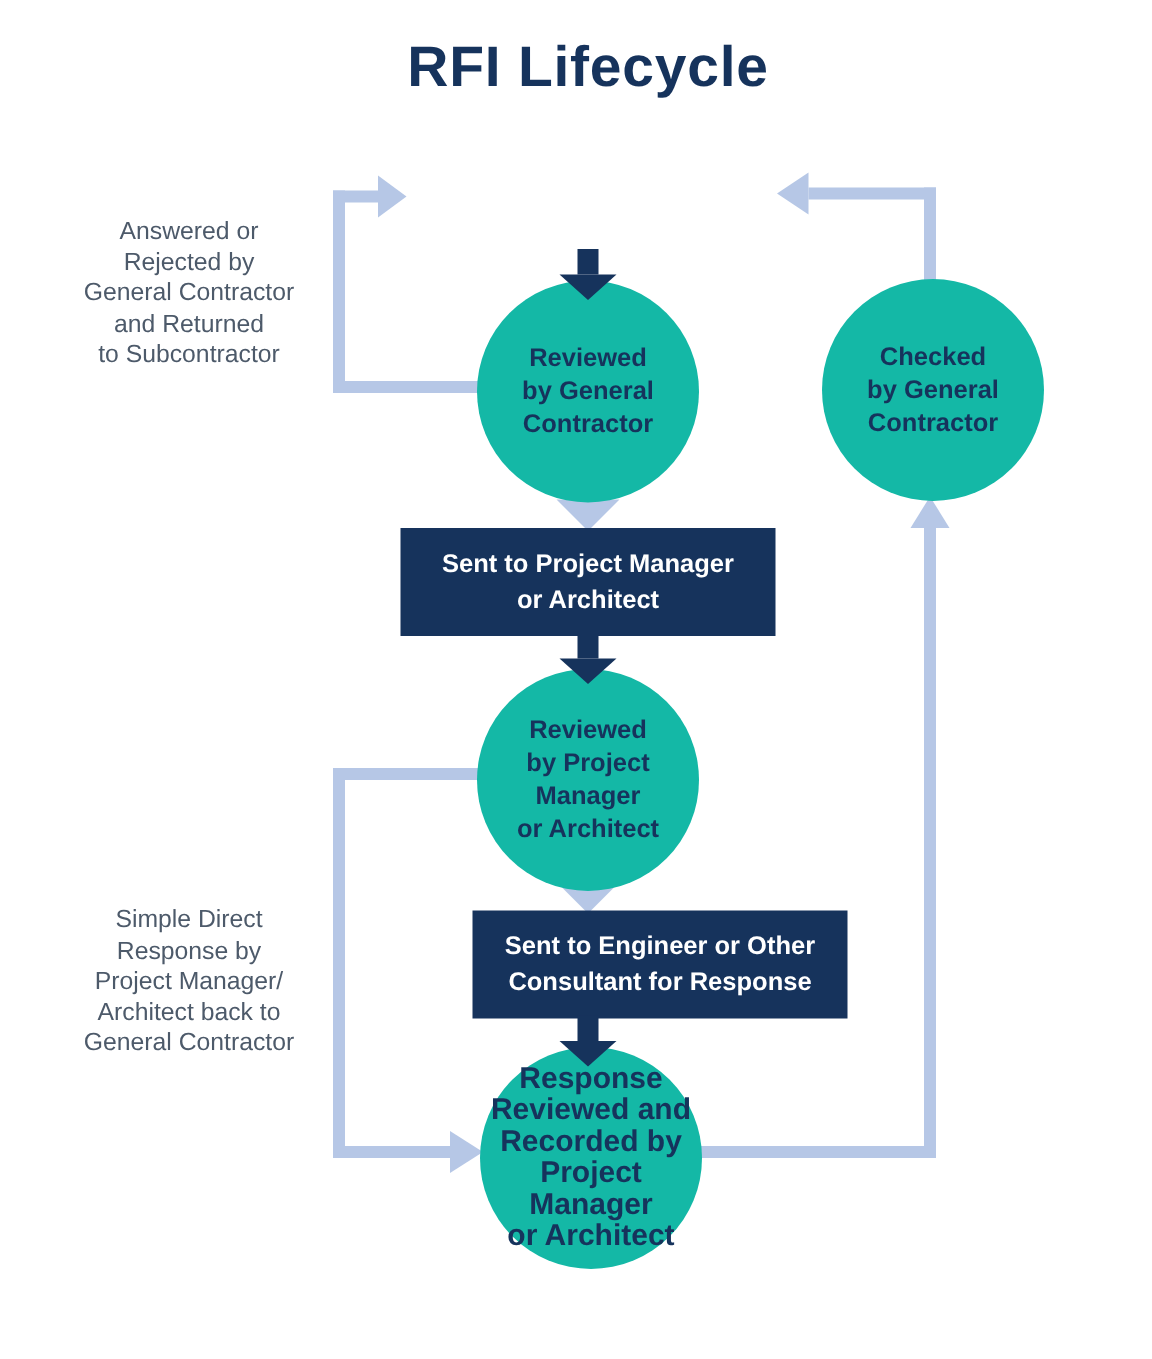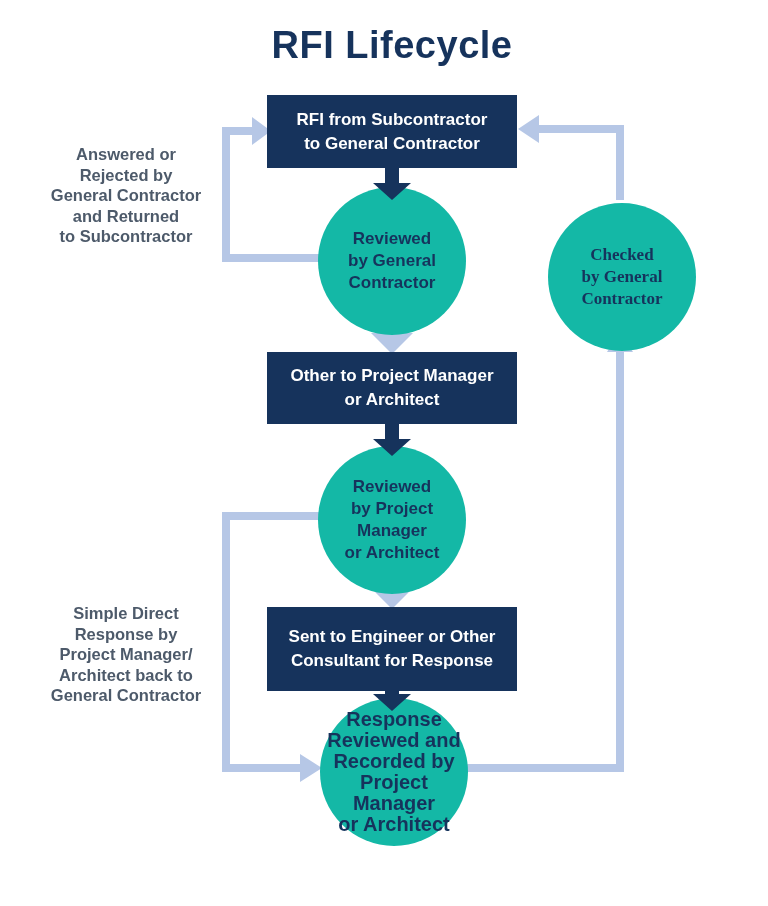--- a/index.html
+++ b/index.html
@@ -35,52 +35,52 @@
     display: flex;
     align-items: center;
     justify-content: center;
     text-align: center;
     font-size: 17px;
     font-weight: 700;
     line-height: 24px;
   }
   .box-1 { top: 95px;  height: 73px; }
   .box-2 { top: 352px; height: 72px; }
-  .box-3 { top: 607px; height: 84px; }
+  .box-3 { top: 607px; height: 72px; margin-left: 48px; }
 
   
   .circle {
     position: absolute;
     width: 148px;
     height: 148px;
     border-radius: 50%;
     background: #14b8a6;
     color: #16335c;
     display: flex;
     align-items: center;
     justify-content: center;
     text-align: center;
     font-size: 17px;
     font-weight: 700;
     line-height: 22px;
   }
   .circle-1 { left: 318px; top: 187px; }
   .circle-2 { left: 318px; top: 446px; }
   .circle-3 { left: 320px; top: 698px; font-size: 20px; line-height: 21px; }
-  .circle-4 { left: 548px; top: 203px; font-family: Liberation Serif, serif; }
+  .circle-4 { left: 548px; top: 186px; }
 
   
   .side-label {
     position: absolute;
     width: 212px;
     text-align: center;
     color: #4d5a6a;
     font-size: 16.5px;
     line-height: 20.5px;
-    font-weight: 700;
+    font-weight: 400;
   }
   .side-label-1 { left: 20px; top: 144px; }
   .side-label-2 { left: 20px; top: 588px; margin-top: 15px; }
 
   
   .conn { position: absolute; background: #b6c7e6; }
   .lt-vert      { left: 222px; top: 127px; width: 8px;   height: 135px; }
   .lt-h-top     { left: 222px; top: 127px; width: 32px;  height: 8px; }
   .lt-h-bottom  { left: 222px; top: 254px; width: 100px; height: 8px; }
   .rt-horiz     { left: 539px; top: 125px; width: 85px;  height: 8px; }
@@ -145,31 +145,27 @@
   <div class="arrow ah-up-circle4"></div>
 
   <div class="conn lb-h-top"></div>
   <div class="conn lb-vert"></div>
   <div class="conn lb-h-bottom"></div>
   <div class="arrow ah-right-circle3"></div>
 
   <div class="arrow ah-down-box2"></div>
   <div class="arrow ah-down-box3"></div>
 
-  <div class="box box-1">
-    <span class="lines">RFI from Subcontractor
-to General Contractor</span>
-  </div>
   <div class="circle circle-1">
     <span class="lines">Reviewed
 by General
 Contractor</span>
   </div>
   <div class="box box-2">
-    <span class="lines">Other to Project Manager
+    <span class="lines">Sent to Project Manager
 or Architect</span>
   </div>
   <div class="circle circle-2">
     <span class="lines">Reviewed
 by Project
 Manager
 or Architect</span>
   </div>
   <div class="box box-3">
     <span class="lines">Sent to Engineer or Other

